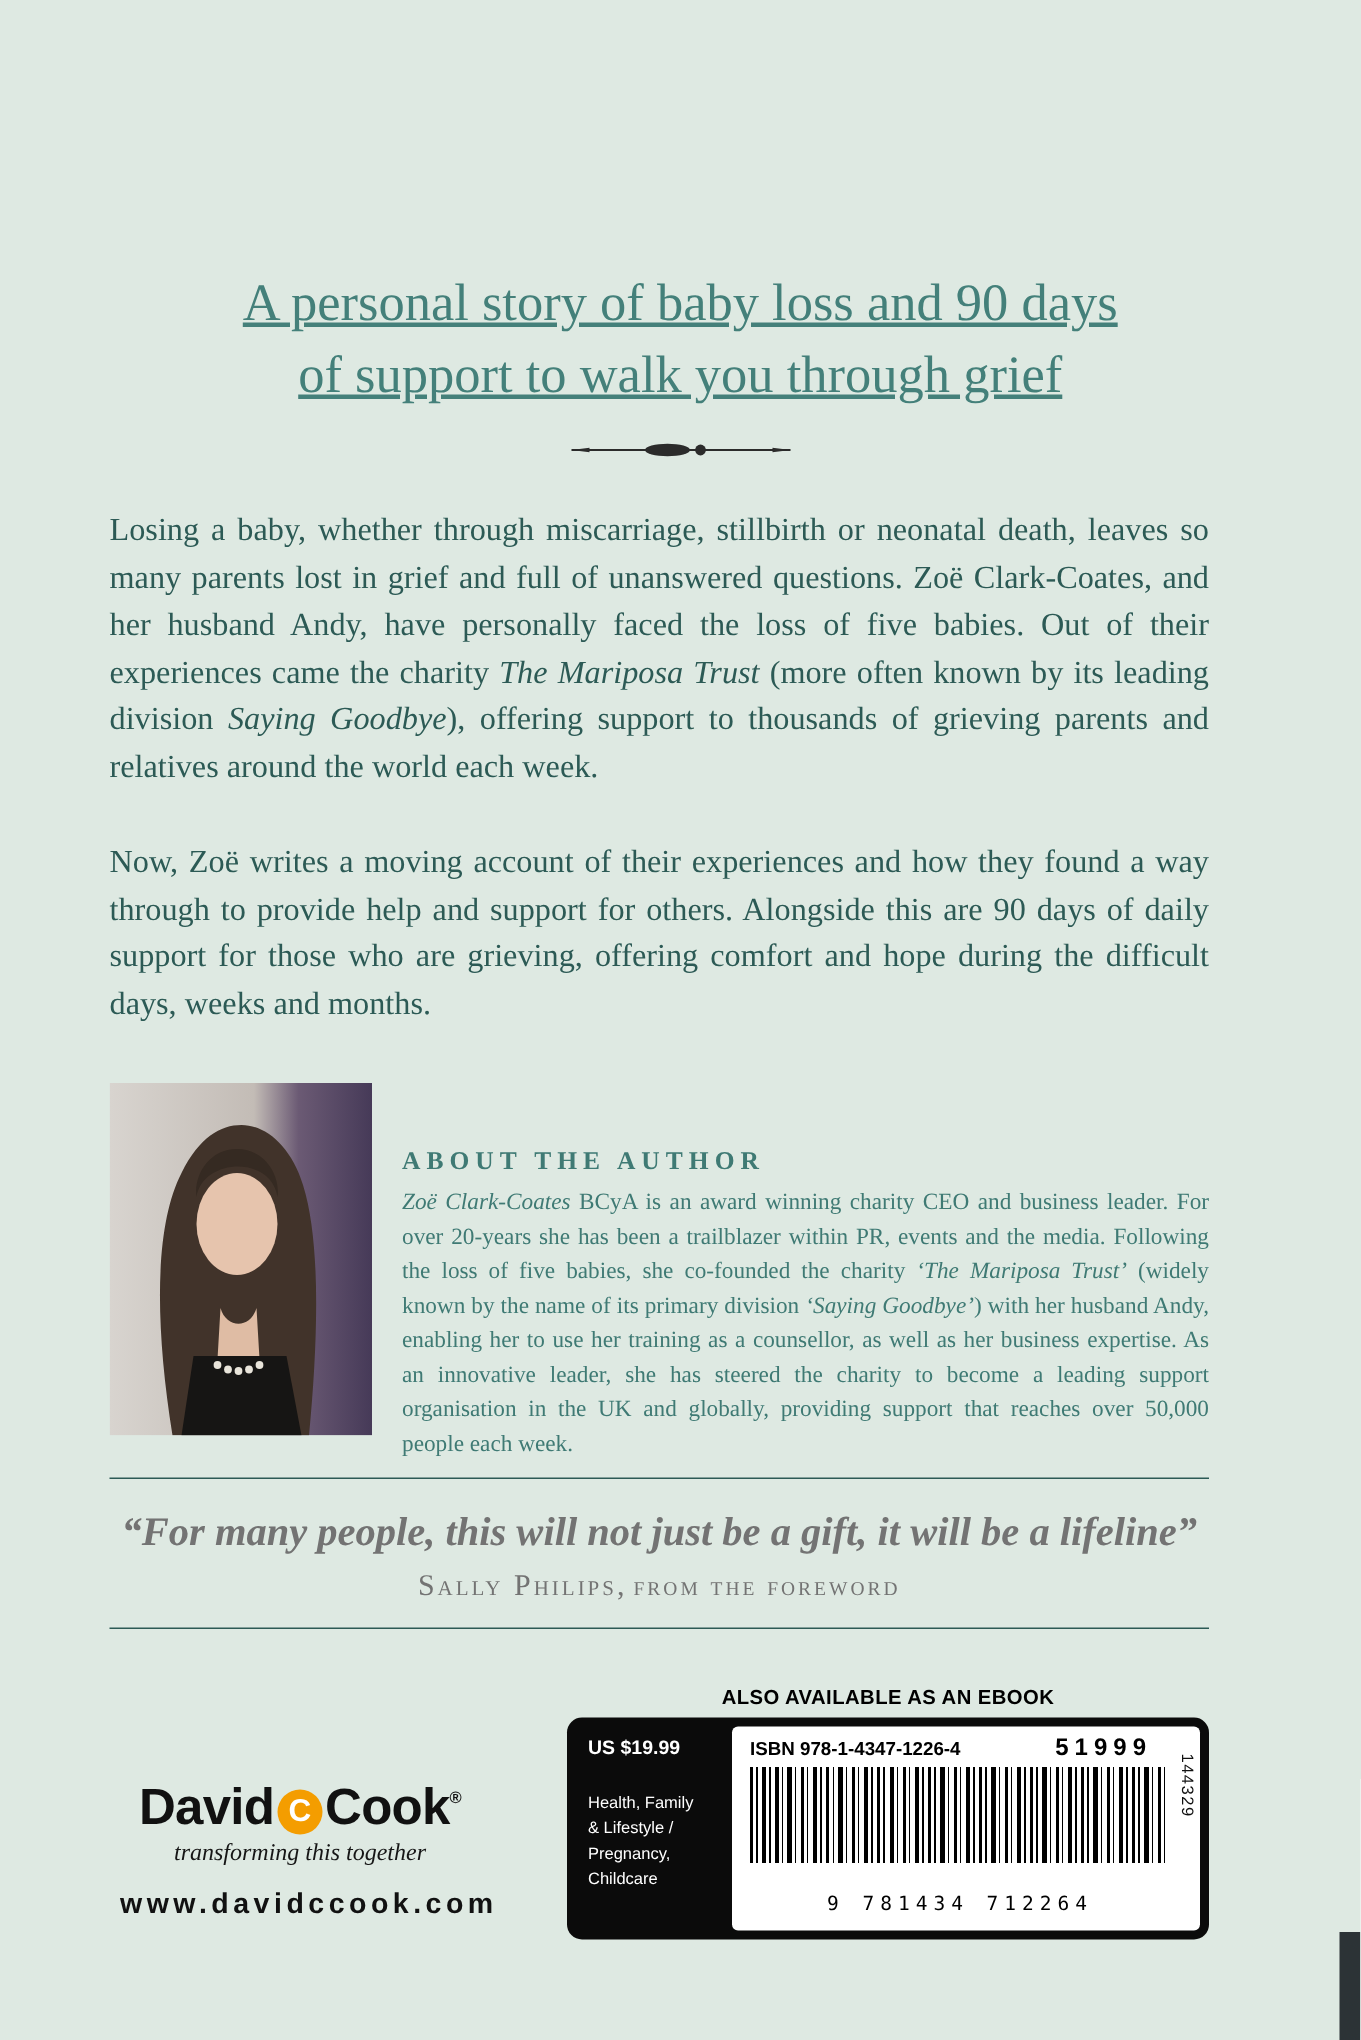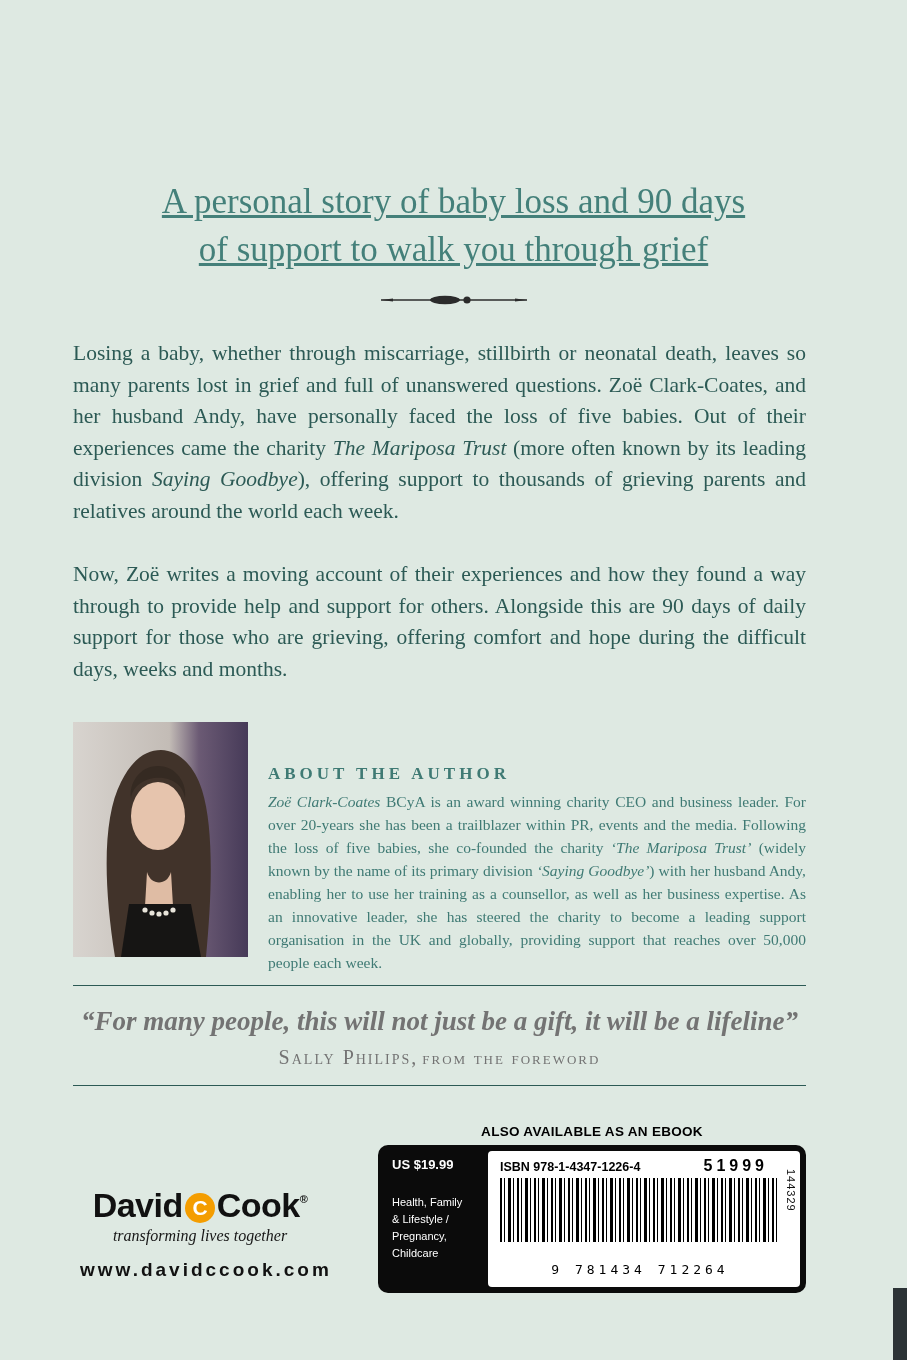--- a/index.html
+++ b/index.html
@@ -191,19 +191,19 @@
         <span class="price-code">51999</span>
       </div>
       <div class="bars"></div>
       <div class="bar-digits">9 781434 712264</div>
       <div class="side-code">144329</div>
     </div>
   </div>
 
   <div class="publisher">
     <div class="logo-line"><span>David</span><span class="logo-c">C</span><span>Cook</span><span class="logo-reg">®</span></div>
-    <div class="tagline">transforming lives together</div>
+    <div class="tagline">transforming this together</div>
     <div class="pub-url">www.davidccook.com</div>
   </div>
 
   <div class="corner-mark"></div>
 
 </div>
 
 </body></html>

